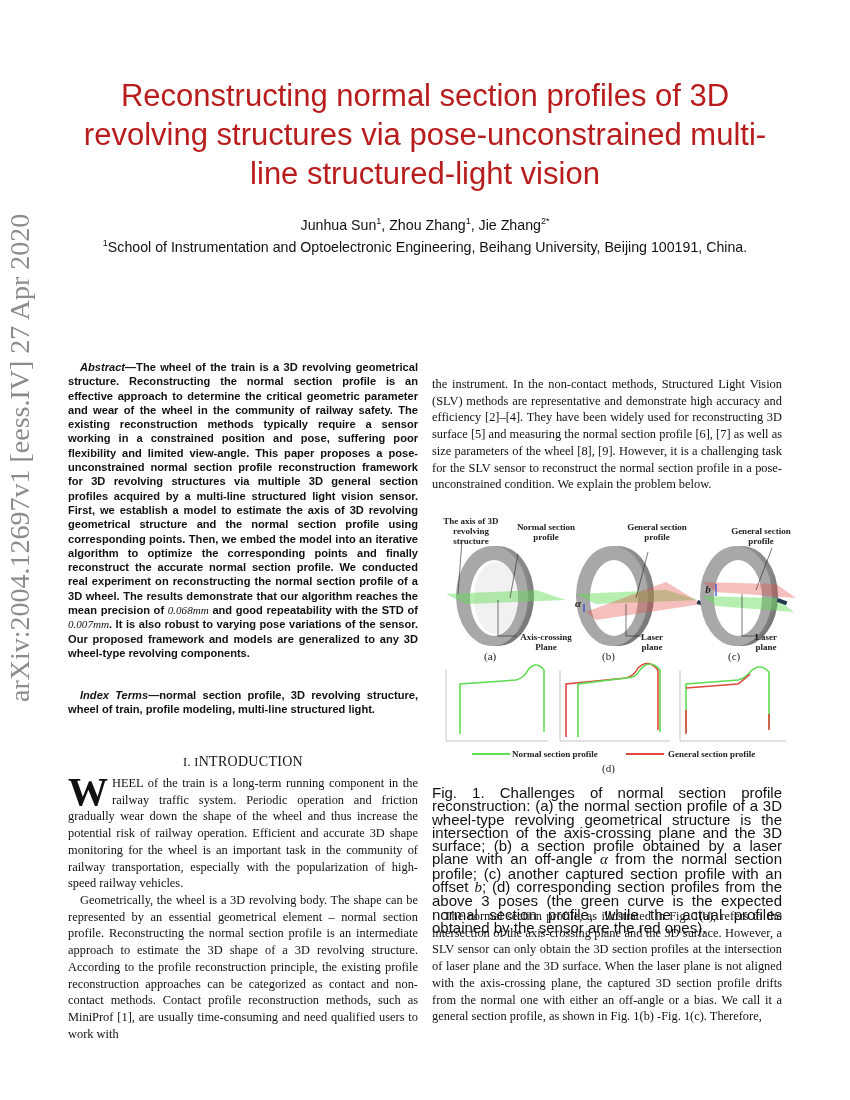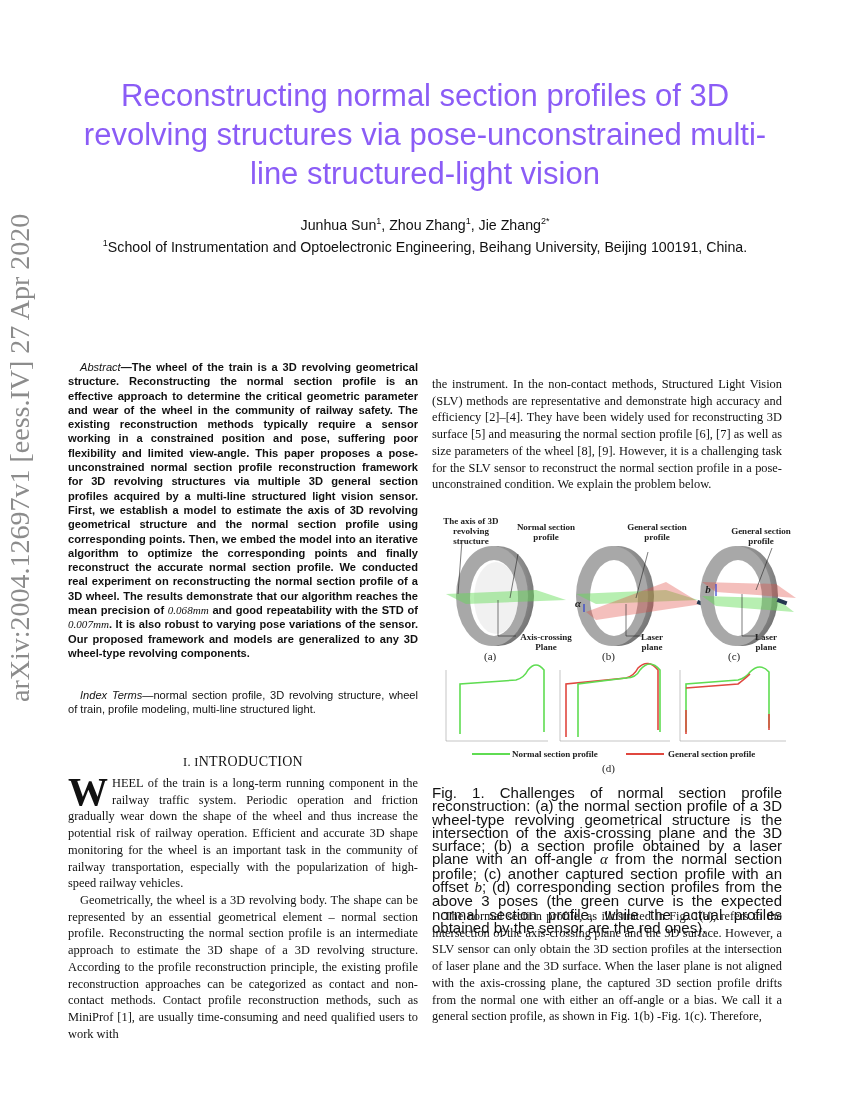--- a/index.html
+++ b/index.html
@@ -1,31 +1,31 @@
 <!DOCTYPE html>
 <html><head>
 <meta charset="utf-8">
 <style>
   html, body { margin:0; padding:0; background:#fff; }
   body { width:850px; height:1100px; position:relative; overflow:hidden; color:#111; }
   .title { position:absolute; left:60px; top:76px; width:730px; text-align:center;
-    font-family:"Liberation Sans", sans-serif; font-size:31px; line-height:39px; color:#8b5cf6; }
+    font-family:"Liberation Sans", sans-serif; font-size:31px; line-height:39px; color:#b91c1c; }
   .authors { position:absolute; left:60px; top:212px; width:730px; text-align:center;
     font-family:"Liberation Sans", sans-serif; font-size:14.2px; line-height:18.5px; }
   .authors sup { font-size:9px; }
   .arxiv { position:absolute; left:-190px; top:470px; width:420px; height:44px;
     transform:rotate(-90deg); transform-origin:center center; text-align:center;
     font-family:"Liberation Serif", serif; font-size:28px; color:#8c8c8c; line-height:44px; white-space:nowrap; }
   .col { position:absolute; font-family:"Liberation Serif", serif; font-size:12.4px; line-height:16.7px; text-align:justify; }
   .colL { left:68px; width:350px; }
   .colR { left:432px; width:350px; }
   .abstract { top:360px; font-family:"Liberation Sans", sans-serif; font-weight:bold; font-size:11.1px; line-height:14.3px; text-indent:12px; }
-  .abstract i { font-weight:normal; font-style:italic; }
+  .abstract i { font-weight:bold; font-style:italic; }
   .math { font-family:"Liberation Serif", serif; font-weight:normal; font-style:italic; }
-  .index { top:688px; font-family:"Liberation Sans", sans-serif; font-weight:normal; font-size:11.1px; line-height:14.3px; text-indent:12px; }
+  .index { top:688px; font-family:"Liberation Sans", sans-serif; font-weight:bold; font-size:11.1px; line-height:14.3px; text-indent:12px; }
   .sechead { position:absolute; left:68px; top:754px; width:350px; text-align:center;
     font-family:"Liberation Serif", serif; font-size:12.4px; letter-spacing:0.3px; }
   .sechead .sc { font-size:14px;text-align:right; }
   .intro1 { top:775px; }
   .dropcap { float:left; font-size:40px; line-height:30px; font-weight:bold; margin:2px 4px 0 0; font-family:"Liberation Serif", serif; }
   .intro2 { top:892px; text-indent:12px; }
   .r1 { top:376px; }
   .caption { top:786px; font-family:"Liberation Sans", sans-serif; font-size:15px; line-height:13.3px; }
   .r2 { top:908px; text-indent:12px; }
   .fig { position:absolute; left:436px; top:512px; width:360px; height:268px; }

